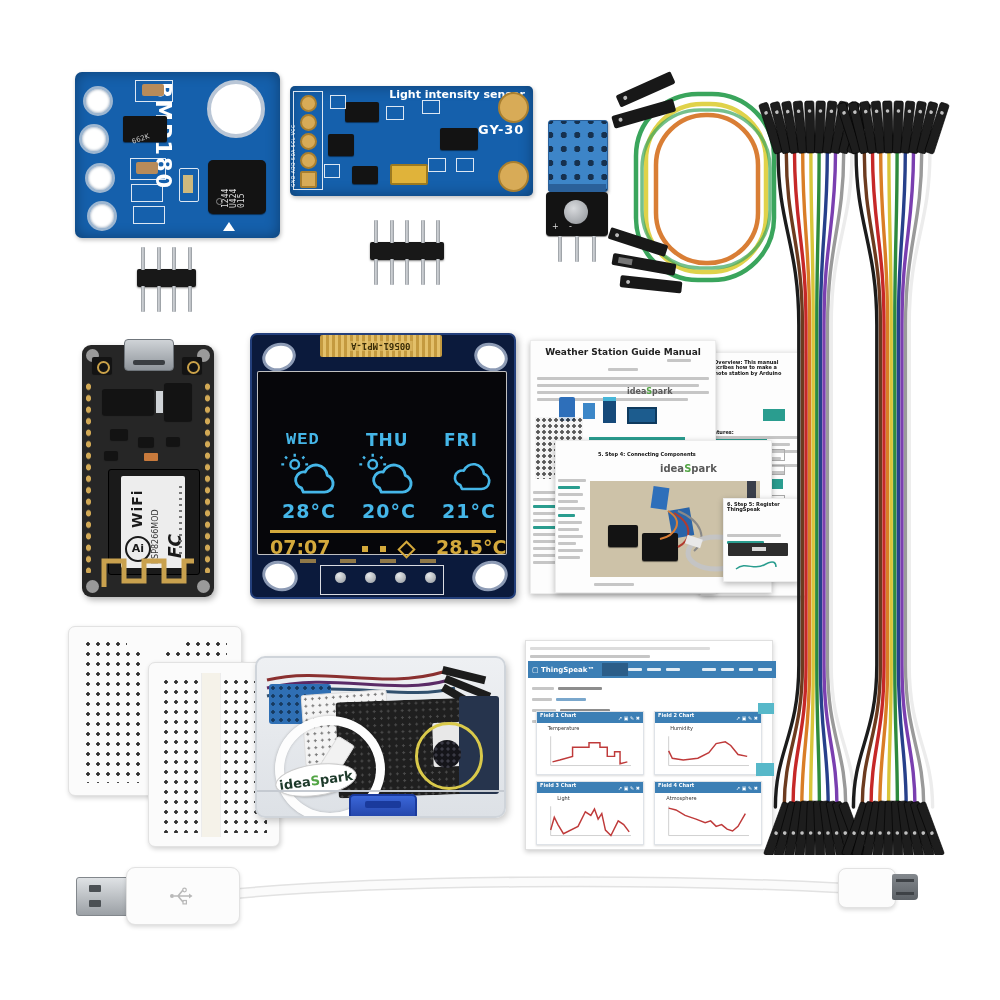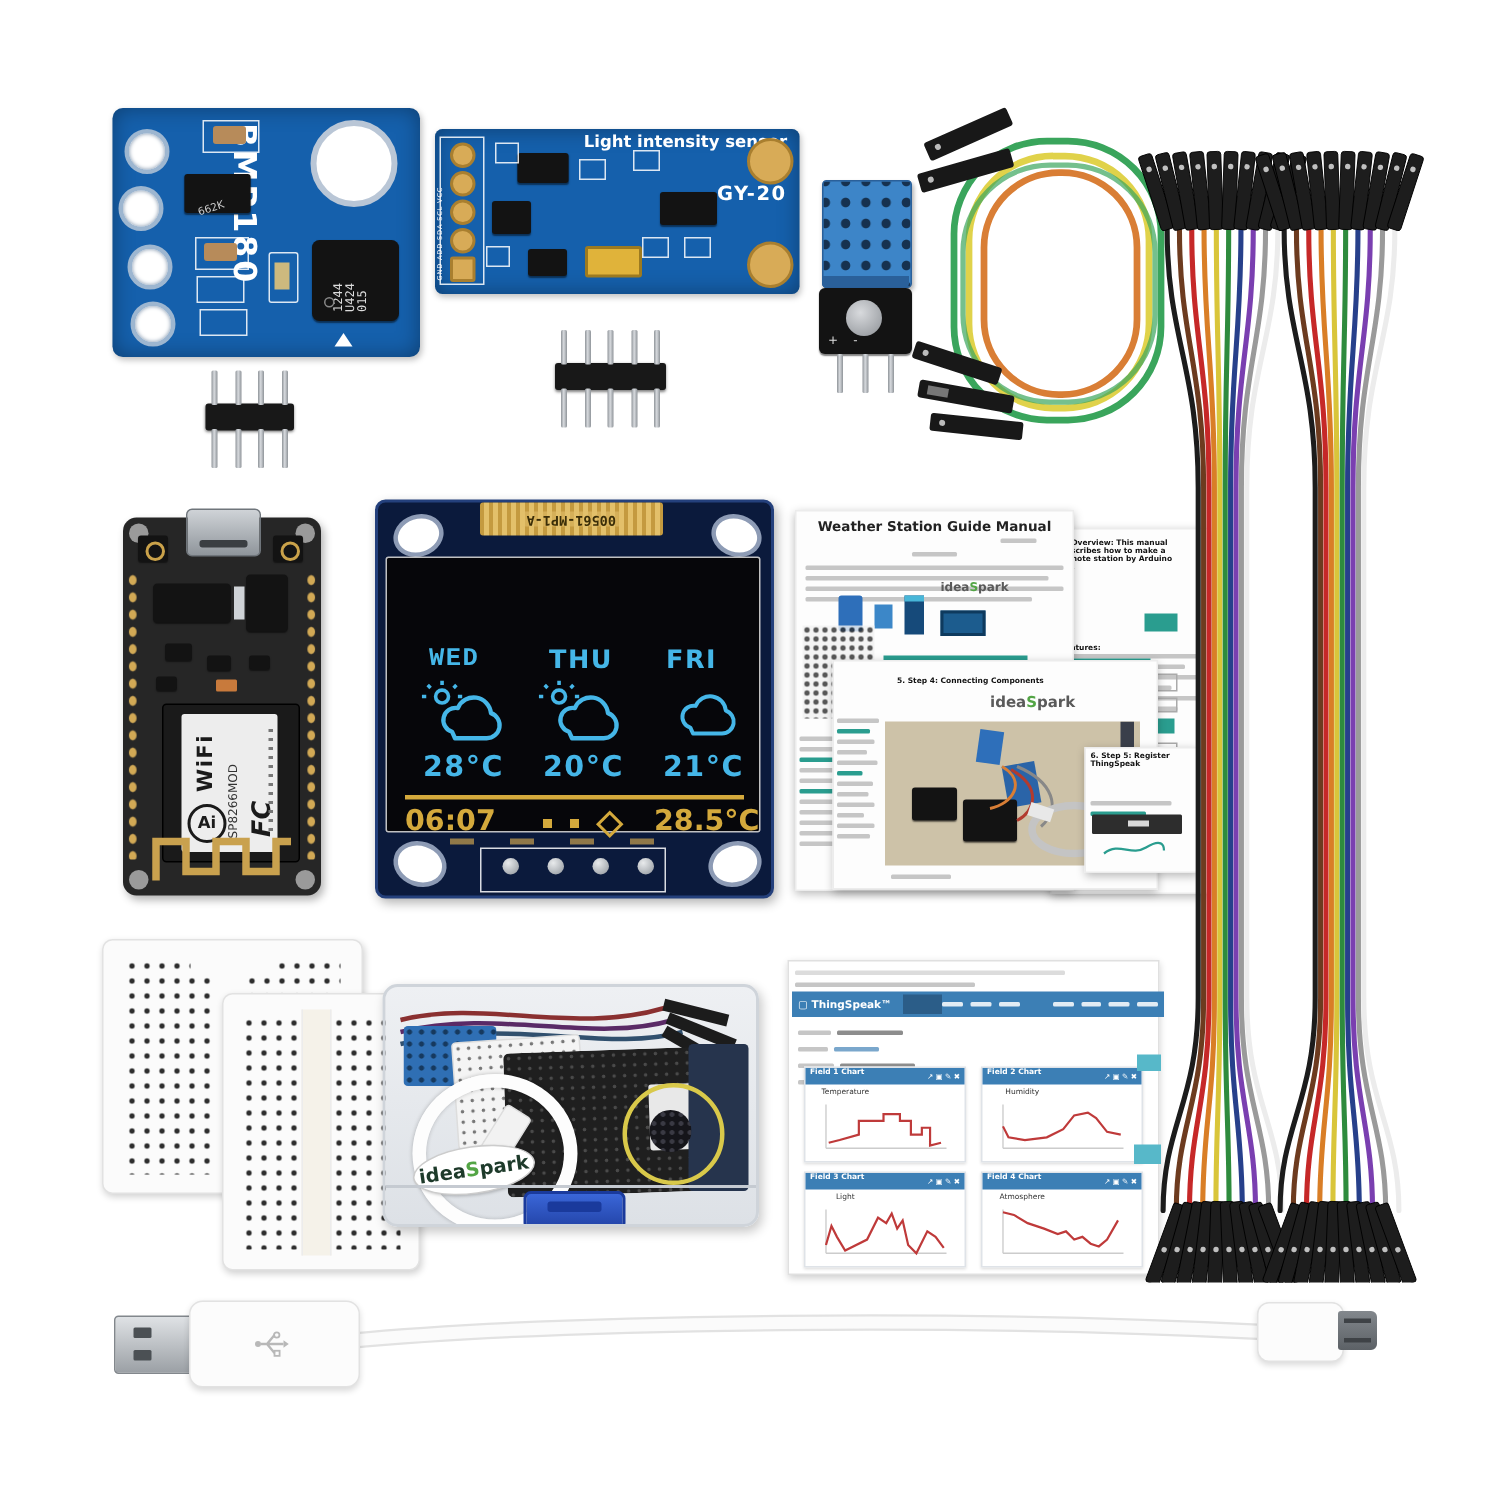--- a/index.html
+++ b/index.html
@@ -89,21 +89,21 @@
       <div class="pin" style="left: 19.5px; top: 0px; height: 23px;"></div>
       <div class="pin" style="left: 19.5px; top: 39px; height: 26px;"></div>
       <div class="pin" style="left: 35px; top: 0px; height: 23px;"></div>
       <div class="pin" style="left: 35px; top: 39px; height: 26px;"></div>
       <div class="pin" style="left: 50.5px; top: 0px; height: 23px;"></div>
       <div class="pin" style="left: 50.5px; top: 39px; height: 26px;"></div>
     </div>
 
   <div class="abs pcb" style="left:290px;top:86px;width:243px;height:110px;border-radius:5px;">
     <div class="abs" style="left:92px;top:2px;width:150px;text-align:center;color:#fff;font-weight:bold;font-size:11px;">Light intensity sensor</div>
-    <div class="abs" style="left:188px;top:36px;color:#fff;font-weight:bold;font-size:13px;letter-spacing:1px;">GY-20</div>
+    <div class="abs" style="left:188px;top:36px;color:#fff;font-weight:bold;font-size:13px;letter-spacing:1px;">GY-30</div>
     <div class="abs wbox" style="left:3px;top:5px;width:28px;height:97px;">
       <div class="abs padg" style="left:6px;top:3px;width:13px;height:13px;"></div>
       <div class="abs padg" style="left:6px;top:22px;width:13px;height:13px;"></div>
       <div class="abs padg" style="left:6px;top:41px;width:13px;height:13px;"></div>
       <div class="abs padg" style="left:6px;top:60px;width:13px;height:13px;"></div>
       <div class="abs padg" style="left:6px;top:79px;width:13px;height:13px;border-radius:2px;"></div>
     </div>
     <div class="abs" style="left:1px;top:101px;color:#fff;font-size:8px;transform:rotate(-90deg) scale(.55);transform-origin:left top;letter-spacing:1px;white-space:nowrap;">GND ADD SDA SCL VCC</div>
     <div class="abs padg" style="left:208px;top:6px;width:27px;height:27px;"></div>
     <div class="abs padg" style="left:208px;top:75px;width:27px;height:27px;"></div>
@@ -445,21 +445,21 @@
       <svg class="abs" style="left:100px;top:78px;" width="62" height="46" viewBox="0 0 64 48">
           <use href="#ic-cloud-sun" x="2" y="6"></use>
         </svg>
       <svg class="abs" style="left:180px;top:82px;" width="62" height="42" viewBox="0 0 64 48">
           <use href="#ic-cloud" x="2" y="2"></use>
         </svg>
       <div class="abs oledtxt" style="left:24px;top:128px;font-size:19px;">28°C</div>
       <div class="abs oledtxt" style="left:104px;top:128px;font-size:19px;">20°C</div>
       <div class="abs oledtxt" style="left:184px;top:128px;font-size:19px;">21°C</div>
       <div class="abs" style="left:12px;top:158px;width:226px;height:2.5px;background:#d4a93c;"></div>
-      <div class="abs ambertxt" style="left:12px;top:164px;font-size:19px;">06:07</div>
+      <div class="abs ambertxt" style="left:12px;top:164px;font-size:19px;">07:07</div>
       <div class="abs" style="left:104px;top:174px;width:6px;height:6px;background:#d4a93c;"></div>
       <div class="abs" style="left:122px;top:174px;width:6px;height:6px;background:#d4a93c;"></div>
       <div class="abs" style="left:142px;top:171px;width:9px;height:9px;border:2.5px solid #d4a93c;transform:rotate(45deg);"></div>
       <div class="abs ambertxt" style="left:178px;top:164px;font-size:19px;">28.5°C</div>
     </div>
     <div class="abs" style="left:48px;top:224px;width:160px;height:4px;background:repeating-linear-gradient(90deg,#c9a14e 0 16px,transparent 16px 40px);opacity:.7;"></div>
     <div class="abs wbox" style="left:68px;top:230px;width:122px;height:28px;">
       <div class="abs" style="left:14px;top:6px;width:11px;height:11px;background:radial-gradient(circle at 35% 30%,#e8eaec,#8f959b);border-radius:50%;"></div>
       <div class="abs" style="left:44px;top:6px;width:11px;height:11px;background:radial-gradient(circle at 35% 30%,#e8eaec,#8f959b);border-radius:50%;"></div>
       <div class="abs" style="left:74px;top:6px;width:11px;height:11px;background:radial-gradient(circle at 35% 30%,#e8eaec,#8f959b);border-radius:50%;"></div>

